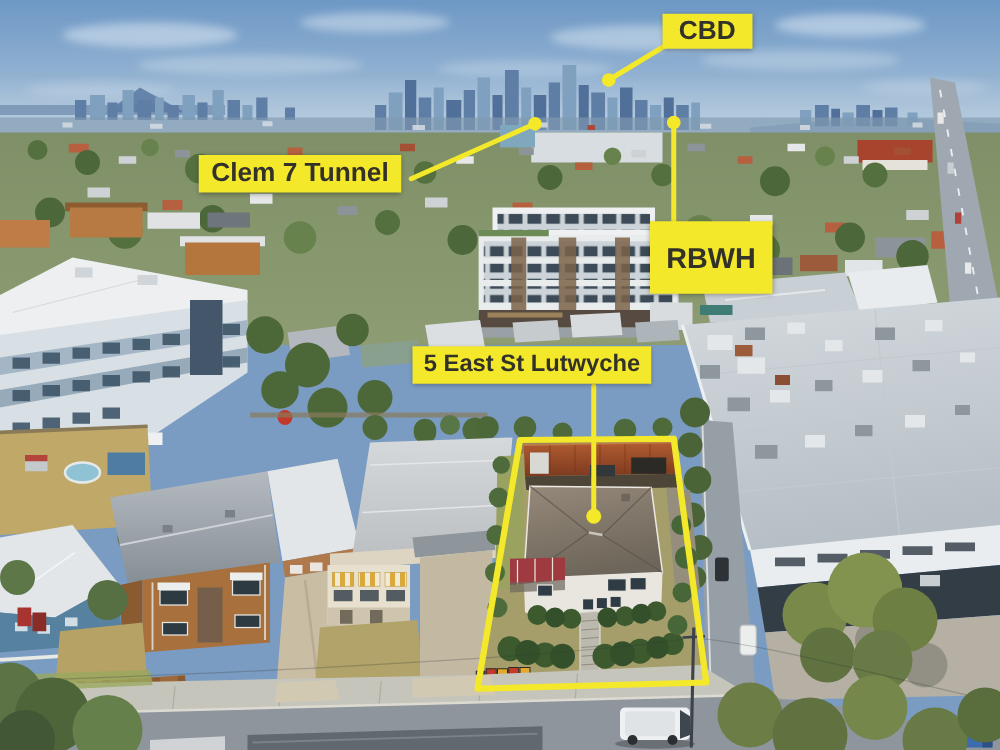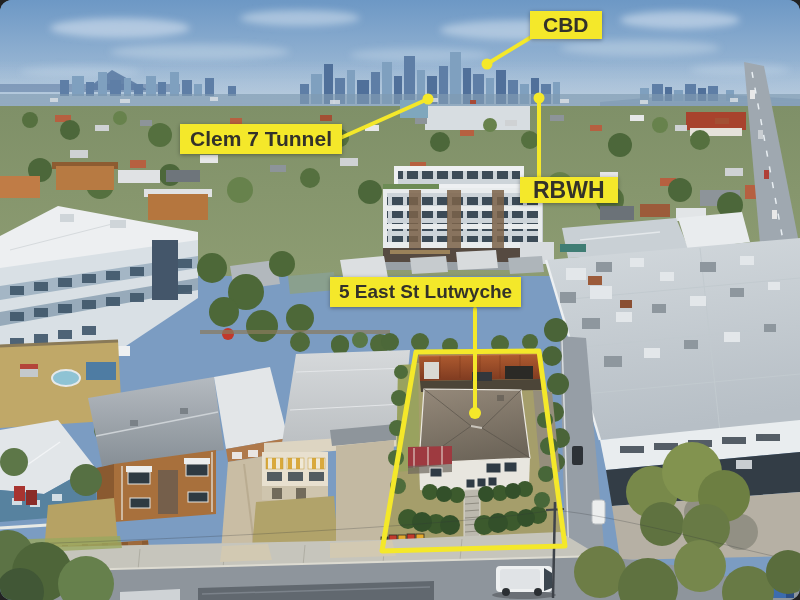--- a/index.html
+++ b/index.html
@@ -1,24 +1,24 @@
 <!DOCTYPE html>
 <html style="--accent: #f4e82a; --label-text: #33322a;"><head>
 <meta charset="utf-8">
 <style>
   html,body{margin:0;padding:0;background:#222;}
   #stage{position:relative;width:800px;height:600px;overflow:hidden;
-         font-family:"Liberation Sans", sans-serif;background:#7b9cc2;border-radius:12px;}
+         font-family:"Liberation Sans", sans-serif;background:#7b9cc2;}
   #stage svg{position:absolute;left:0;top:0;}
   .callout{position:absolute;background:var(--accent,#f4e82a);color:var(--label-text,#33322a);
            font-weight:bold;display:flex;align-items:center;justify-content:center;
            white-space:nowrap;box-shadow:0 1px 4px rgba(0,0,0,.35);line-height:1.05;}
   #label-cbd{left:530px;top:11px;padding:3px 13px;font-size:21px;}
-  #label-clem7{left:180px;top:124px;padding:4px 10px;font-size:21px;}
-  #label-rbwh{left:520px;top:177px;padding:1px 13px;font-size:23px;}
+  #label-clem7{left:159px;top:124px;padding:4px 10px;font-size:21px;}
+  #label-rbwh{left:520px;top:177px;padding:17px 13px;font-size:23px;}
   #label-property{left:330px;top:277px;padding:5px 9px;font-size:19px;}
   .leader{stroke:var(--accent,#f4e82a);stroke-width:4;fill:none;stroke-linecap:round;}
   .boundary{stroke:var(--accent,#f4e82a);stroke-width:5;fill:none;stroke-linejoin:round;}
   .dot{fill:var(--accent,#f4e82a);}
 </style>
 </head>
 <body>
 
 <div id="stage">
 

